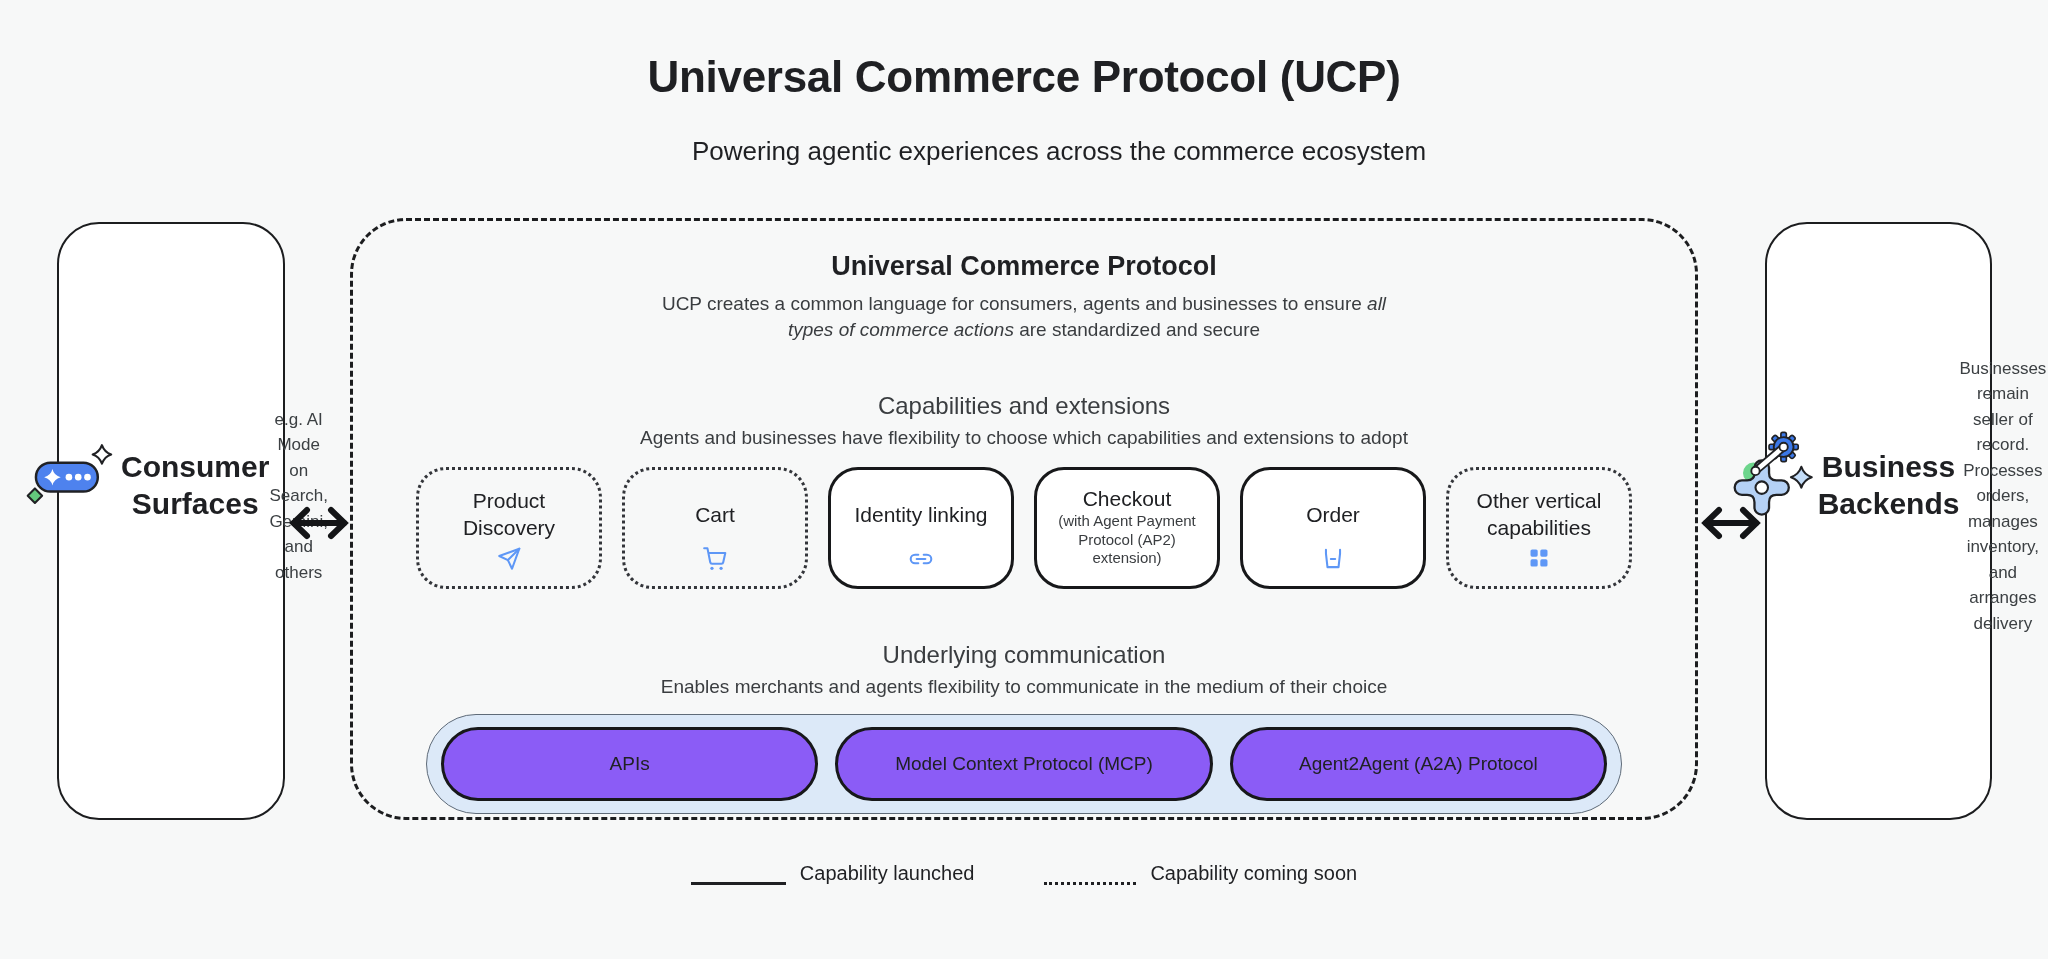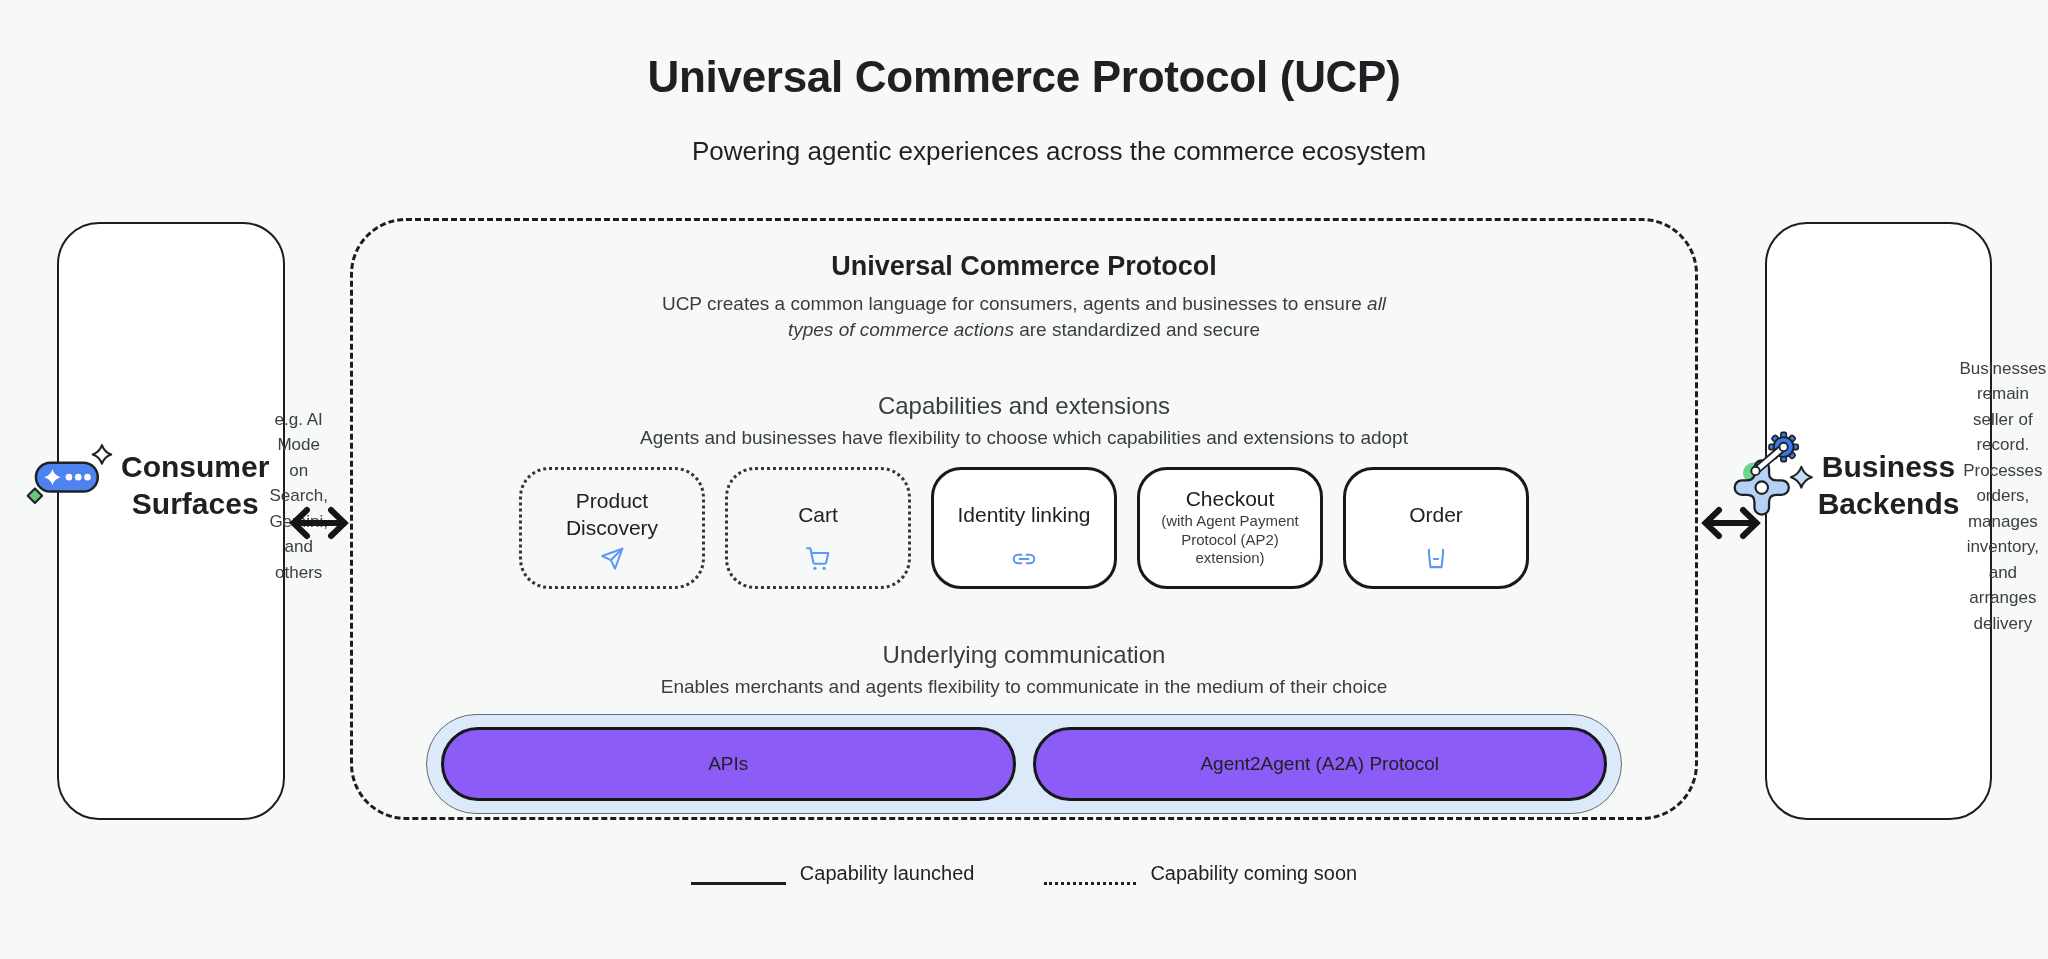--- a/index.html
+++ b/index.html
@@ -254,28 +254,42 @@
           <div class="card-title">Order</div>
         </div>
         <span class="card-icon">
           <svg width="26" height="26" viewBox="0 0 24 24" fill="none" stroke="#5E97F6" stroke-width="1.9" stroke-linejoin="round" stroke-linecap="round">
             <path d="M5.5 3.5 V7 L6.9 19.5 H17.1 L18.5 7 V3.5"></path>
             <path d="M10 12 h4"></path>
           </svg>
         </span>
       </div>
 
+      <div class="cap-card coming-soon">
+        <div class="card-text">
+          <div class="card-title">Other vertical capabilities</div>
+        </div>
+        <span class="card-icon">
+          <svg width="24" height="24" viewBox="0 0 24 24" fill="#5E97F6">
+            <rect x="3.5" y="3.5" width="7.2" height="7.2" rx="1.6"></rect>
+            <rect x="13.3" y="3.5" width="7.2" height="7.2" rx="1.6"></rect>
+            <rect x="3.5" y="13.3" width="7.2" height="7.2" rx="1.6"></rect>
+            <rect x="13.3" y="13.3" width="7.2" height="7.2" rx="1.6"></rect>
+          </svg>
+        </span>
+      </div>
 
     </div>
 
     <div class="section-heading comm-heading">Underlying communication</div>
     <div class="section-sub">Enables merchants and agents flexibility to communicate in the medium of their choice</div>
 
     <div class="comm-container">
       <div class="comm-pill">APIs</div>
+      <div class="comm-pill">Model Context Protocol (MCP)</div>
       <div class="comm-pill">Agent2Agent (A2A) Protocol</div>
     </div>
   </div>
 
   <span class="flow-arrow right">
     <svg width="64" height="52" viewBox="0 0 64 52">
       <path d="M7 26 H57" stroke="#141517" stroke-width="6" stroke-linecap="round" fill="none"></path>
       <path d="M20 13 L6.5 26 L20 39" stroke="#141517" stroke-width="6" stroke-linecap="round" stroke-linejoin="miter" fill="none"></path>
       <path d="M44 13 L57.5 26 L44 39" stroke="#141517" stroke-width="6" stroke-linecap="round" stroke-linejoin="miter" fill="none"></path>
     </svg>

